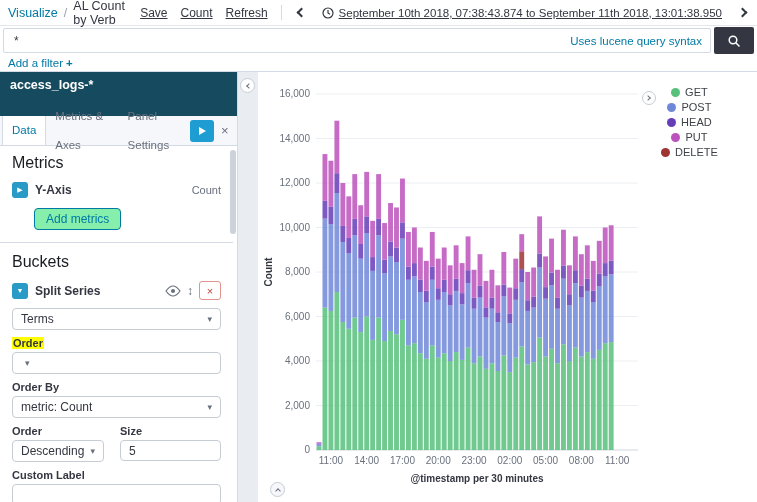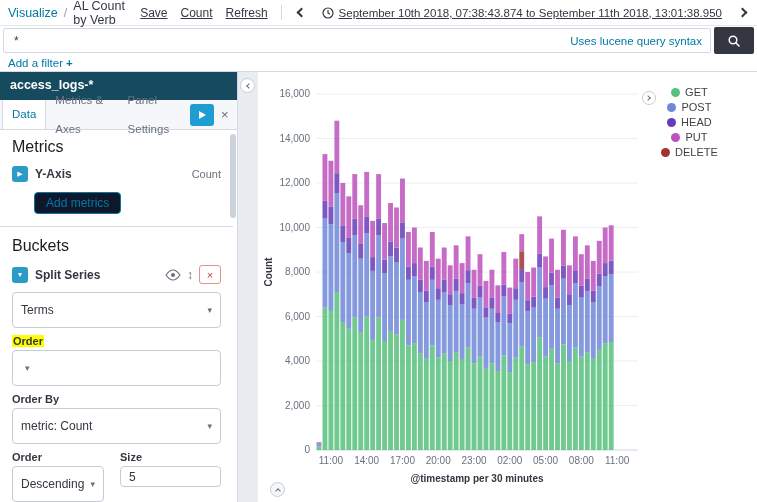--- a/index.html
+++ b/index.html
@@ -27,40 +27,40 @@
   .query-text { flex:1; border:none; outline:none; font:12px "Liberation Sans", sans-serif; color:#343741; background:transparent; }
   .syntax-link { color:#0079a5; font-size:11.5px; margin-left:8px; white-space:nowrap; cursor:pointer; }
   .search-btn { width:40px; height:27px; background:#343741; border:none; border-radius:2px; display:flex; align-items:center; justify-content:center; cursor:pointer; }
   
   .filterbar { height:17px; padding:0 8px; display:flex; align-items:center; border-bottom:1px solid #d3dae6; }
   .addfilter { color:#0079a5; font-size:11.5px; cursor:pointer; }
   .addfilter .plus { font-weight:bold; margin-left:3px; }
   
   .main { display:flex; height:430px; }
   .sidebar { width:238px; background:#fff; border-right:1px solid #d3dae6; display:flex; flex-direction:column; }
-  .sb-header { height:28px; background:#164a5f; color:#fff; font-weight:bold; font-size:12.5px; line-height:26px; padding:0 10px; flex:0 0 auto; }
+  .sb-header { height:44px; background:#164a5f; color:#fff; font-weight:bold; font-size:12.5px; line-height:26px; padding:0 10px; flex:0 0 auto; }
   .sb-tabs { height:30px; background:#f5f7fa; border-bottom:1px solid #d3dae6; display:flex; align-items:center; padding:0 2px; flex:0 0 auto; }
   .sb-tab { padding:0 9px; font-size:11.5px; color:#69707d; line-height:29px; cursor:pointer; }
   .sb-tab.active { color:#0079a5; background:#fff; border-left:1px solid #d3dae6; border-right:1px solid #d3dae6; }
   .apply-btn { margin-left:auto; width:30px; height:22px; background:#1e9dd3; border:none; border-radius:3px; display:flex; align-items:center; justify-content:center; cursor:pointer; }
   .close-btn { width:24px; text-align:center; color:#69707d; font-size:13px; cursor:pointer; background:none; border:none; }
   .sb-content { flex:1; padding:6px 16px 4px 12px; position:relative; overflow:hidden; }
   .section-h { font-size:16px; font-weight:400; color:#1a1c21; margin:2px 0 10px; }
   .agg-row { display:flex; align-items:center; gap:7px; margin:0 0 8px; }
   .agg-toggle { width:16px; height:16px; border-radius:3px; background:#2a9bc6; color:#fff; font-size:7px; display:flex; align-items:center; justify-content:center; cursor:pointer; flex:0 0 auto; }
   .agg-label { font-weight:bold; font-size:12px; color:#343741; }
   .agg-summary { margin-left:auto; color:#69707d; font-size:11px; }
-  .add-metrics { margin:2px 0 12px 22px; padding:3px 11px; background:#0f172a; border:1px solid #0079a5; color:#0079a5; border-radius:4px; font-size:12px; cursor:pointer; font-family:"Liberation Sans", sans-serif; }
+  .add-metrics { margin:2px 0 12px 22px; padding:3px 11px; background:#86efac; border:1px solid #0079a5; color:#0079a5; border-radius:4px; font-size:12px; cursor:pointer; font-family:"Liberation Sans", sans-serif; }
   .divider { border-top:1px solid #d3dae6; margin:0 -12px 10px -16px; }
   .row-icons { margin-left:auto; display:flex; align-items:center; gap:6px; }
   .icon-updown { font-size:12px; color:#69707d; cursor:pointer; line-height:1; }
   .remove-btn { width:22px; height:19px; border:1px solid #e0948d; border-radius:3px; color:#c23f38; font-size:11px; background:#fff; display:flex; align-items:center; justify-content:center; cursor:pointer; }
   .f-label { display:block; font-weight:bold; font-size:11px; line-height:11px; margin:8px 0 3px; color:#343741; }
   .f-label .hl { background:#ffff00; padding:0 1px; }
-  .select { height:36px; border:1px solid #c6ccd4; border-radius:4px; display:flex; align-items:center; padding:0 8px; font-size:12px; color:#343741; background:#fff; cursor:pointer; }
+  .select { height:22px; border:1px solid #c6ccd4; border-radius:4px; display:flex; align-items:center; padding:0 8px; font-size:12px; color:#343741; background:#fff; cursor:pointer; }
   .select .sel-text { flex:1; white-space:nowrap; overflow:hidden; }
   .select .caret { color:#69707d; font-size:9px; margin-left:4px; flex:0 0 auto; }
   .text-input { width:100%; height:21px; border:1px solid #c6ccd4; border-radius:4px; padding:0 8px; font:12px "Liberation Sans", sans-serif; color:#343741; background:#fff; }
   .row2 { display:flex; gap:16px; }
   .col-order { width:92px; flex:0 0 auto; }
   .col-size { flex:1; }
   .sb-thumb { position:absolute; right:1px; top:4px; width:6px; height:84px; background:#ccd2da; border-radius:3px; }
   
   .gutter { width:20px; background:#e9edf1; position:relative; flex:0 0 auto; }
   .circle-btn { width:15px; height:15px; border-radius:50%; background:#fff; border:1px solid #c6ccd4; display:flex; align-items:center; justify-content:center; cursor:pointer; }

